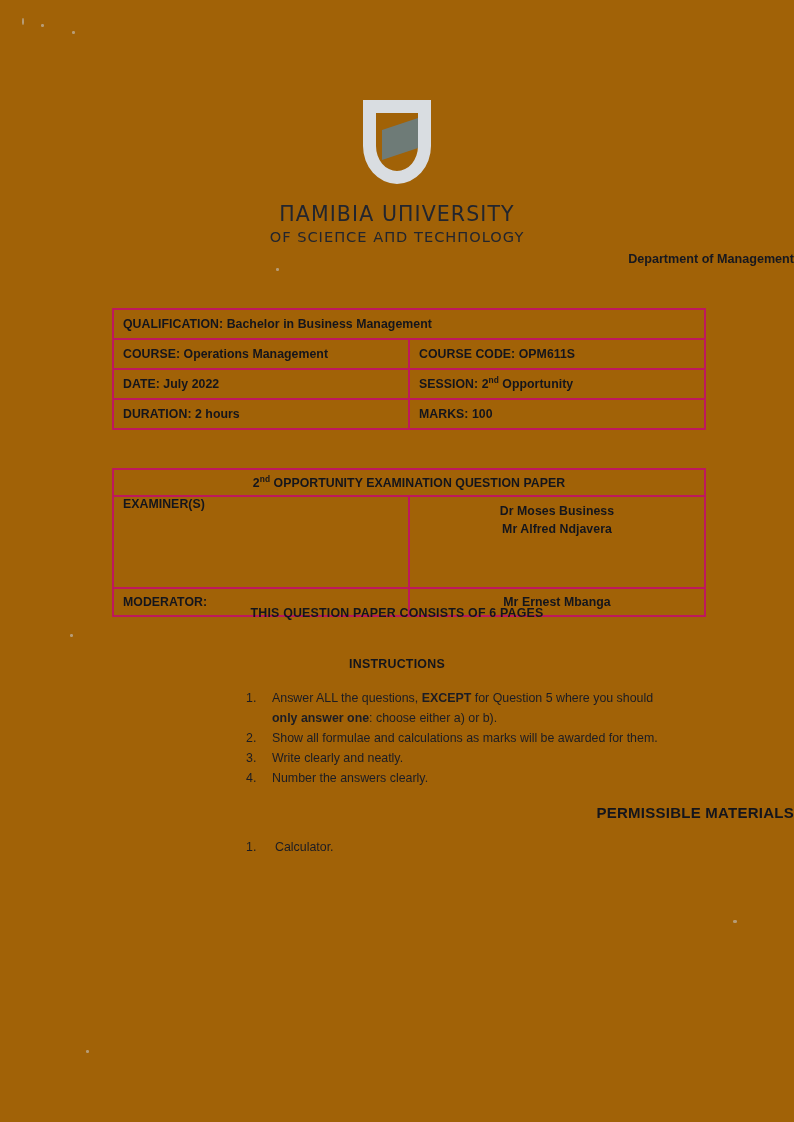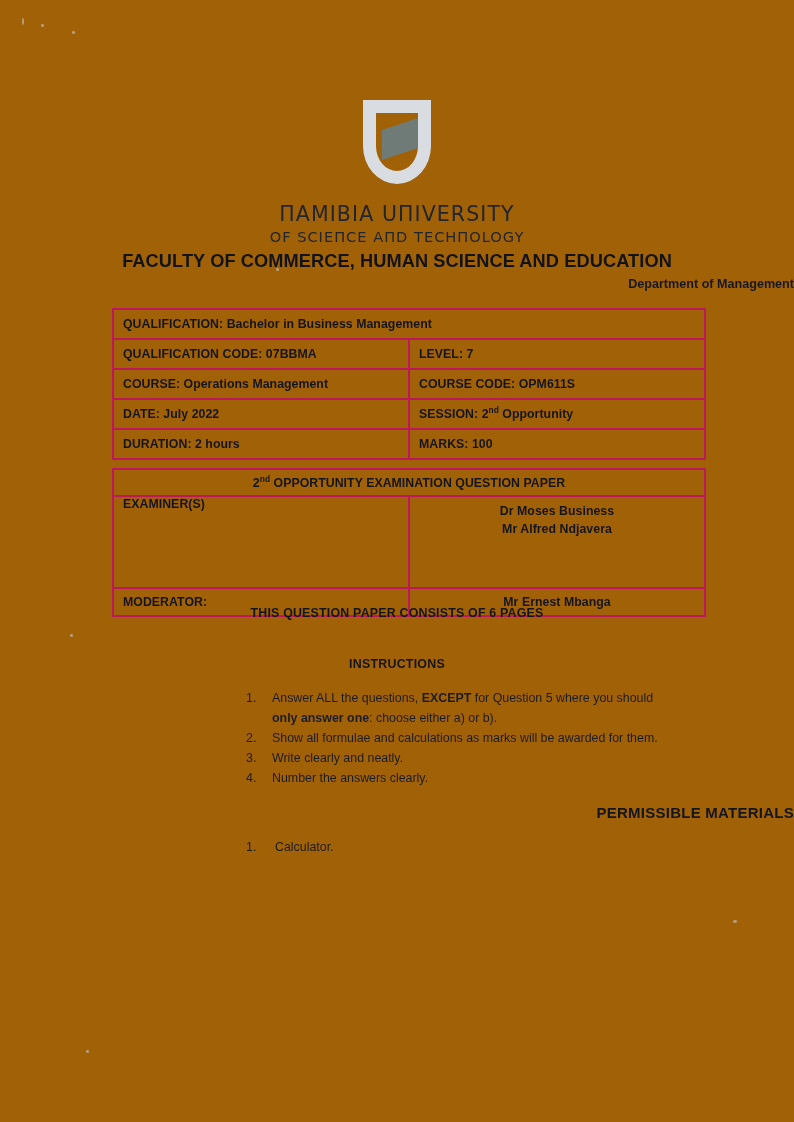--- a/index.html
+++ b/index.html
@@ -225,32 +225,27 @@
         <path d="M12 4 h68 v46 a34 38 0 0 1 -34 38 a34 38 0 0 1 -34 -38 z
                  M25 17 v33 a21 25 0 0 0 21 25 a21 25 0 0 0 21 -25 v-33 z" fill="#d9dde1" fill-rule="evenodd"></path>
         <polygon points="31,34 67,22 67,52 31,64" fill="#6e7b77"></polygon>
       </svg>
     </div>
   </div>
 
   <div class="head-block">
     <div class="uni-line1">ПAMIBIA UПIVERSITY</div>
     <div class="uni-line2">OF SCIEПCE AПD TECHПOLOGY</div>
-    <div class="faculty">FACULTY OF COMMERCE, HUMAN SCIENCE AND EDUCATION</div>
     <div class="department">Department of Management</div>
   </div>
 
   <table class="tbl" id="info-table">
     <tbody>
       <tr>
         <td colspan="2">QUALIFICATION:  Bachelor in Business Management</td>
-      </tr>
-      <tr>
-        <td class="c-left">QUALIFICATION CODE:  07BBMA</td>
-        <td class="c-right">LEVEL:  7</td>
       </tr>
       <tr>
         <td class="c-left">COURSE:  Operations Management</td>
         <td class="c-right">COURSE CODE: OPM611S</td>
       </tr>
       <tr>
         <td class="c-left">DATE:   July 2022</td>
         <td class="c-right"><span>SESSION:  2</span><sup>nd</sup><span> Opportunity</span></td>
       </tr>
       <tr>

